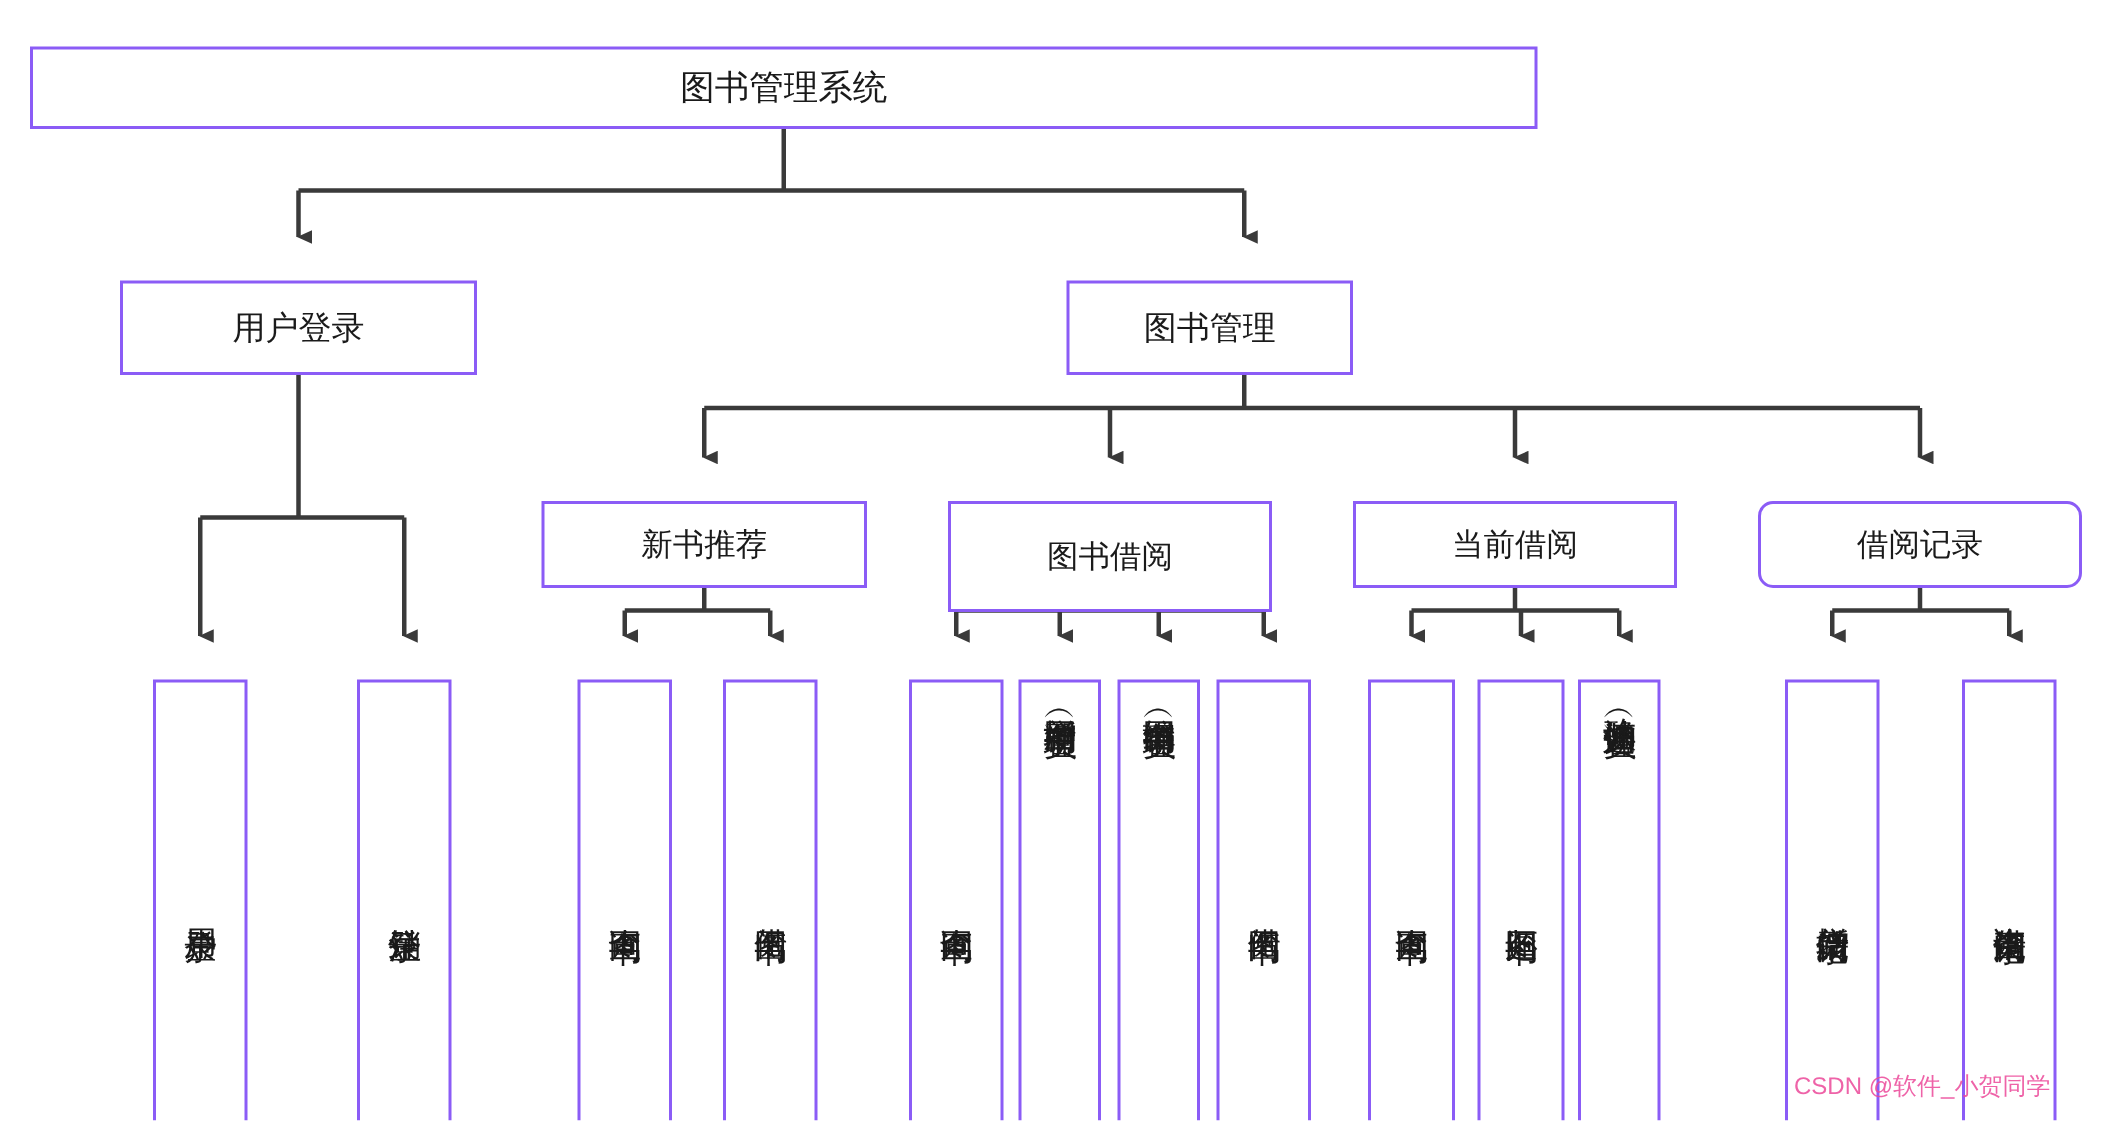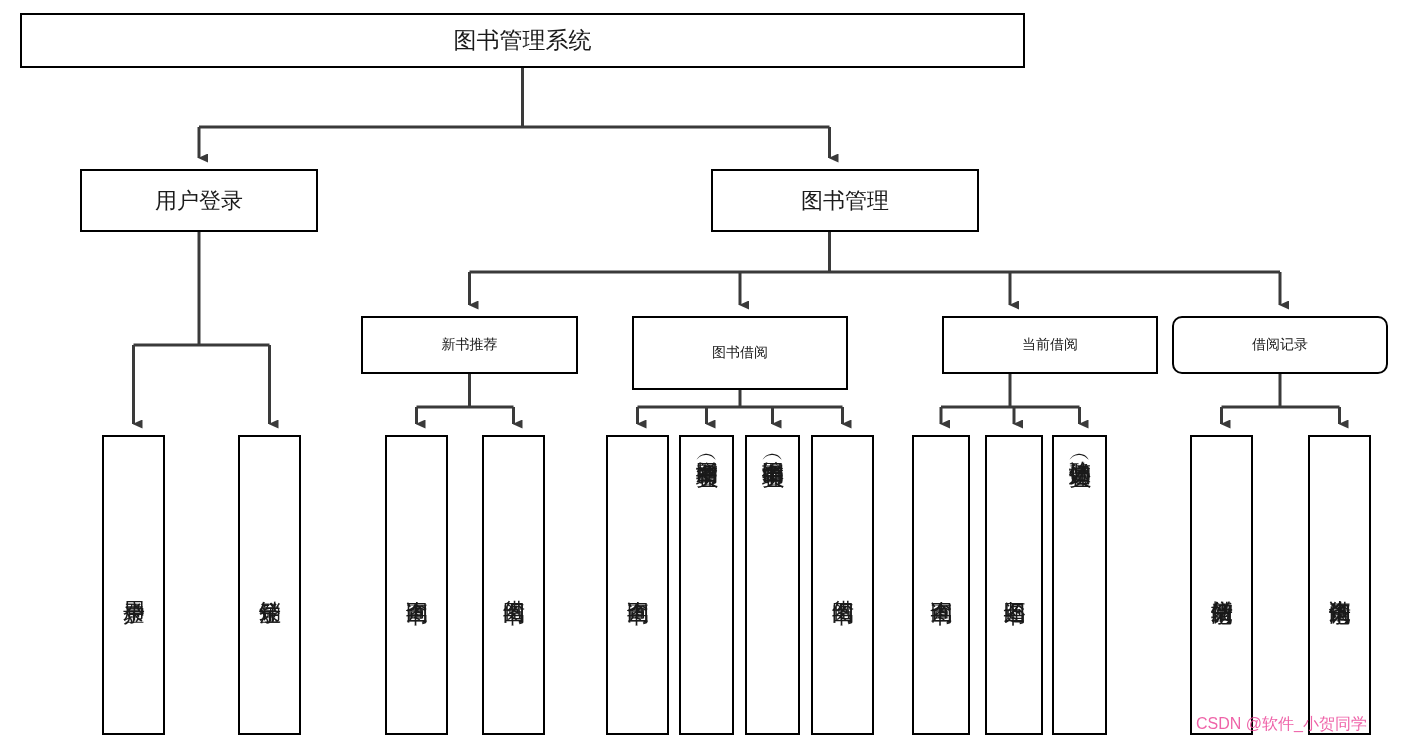--- a/index.html
+++ b/index.html
@@ -22,34 +22,35 @@
     left: 0;
     top: 0;
     width: 1405px;
     height: 747px;
     pointer-events: none;
   }
   .node {
     position: absolute;
     box-sizing: border-box;
     background: #ffffff;
-    border: 2px solid #000000;
+    border: 2px solid #8b5cf6;
     display: flex;
     align-items: center;
     justify-content: center;
     color: #1a1a1a;
+    margin-top: 18px;
   }
   .node.root {
     font-size: 23px;
   }
   .node.lvl2 {
     font-size: 22px;
   }
   .node.lvl3 {
-    font-size: 14px;
+    font-size: 21px;
   }
   .node.leaf {
     align-items: flex-start;
     justify-content: center;
     padding-top: 6px;
   }
   .vtext {
     writing-mode: vertical-rl;
     text-orientation: upright;
     font-size: 22px;
@@ -122,30 +123,30 @@
       </g>
   </svg>
 
   <div id="nodes-layer">
       <div class="node root" style="left: 20px; top: 13px; width: 1005px; height: 55px;">
         <span>图书管理系统</span>
       </div>
       <div class="node lvl2" style="left: 80px; top: 169px; width: 238px; height: 63px;">
         <span>用户登录</span>
       </div>
-      <div class="node lvl2" style="left: 711px; top: 169px; width: 268px; height: 63px;">
+      <div class="node lvl2" style="left: 711px; top: 169px; width: 191px; height: 63px;">
         <span>图书管理</span>
       </div>
       <div class="node lvl3" style="left: 361px; top: 316px; width: 217px; height: 58px;">
         <span>新书推荐</span>
       </div>
       <div class="node lvl3" style="left: 632px; top: 316px; width: 216px; height: 74px;">
         <span>图书借阅</span>
       </div>
-      <div class="node lvl3" style="left: 942px; top: 316px; width: 216px; height: 58px;">
+      <div class="node lvl3" style="left: 902px; top: 316px; width: 216px; height: 58px;">
         <span>当前借阅</span>
       </div>
       <div class="node lvl3" style="left: 1172px; top: 316px; width: 216px; height: 58px; border-radius: 10px;">
         <span>借阅记录</span>
       </div>
       <div class="node leaf leaf-short" style="left: 102px; top: 435px; width: 63px; height: 300px;">
         <span class="vtext">用户登录</span>
       </div>
       <div class="node leaf leaf-short" style="left: 238px; top: 435px; width: 63px; height: 300px;">
         <span class="vtext">注销登录</span>

